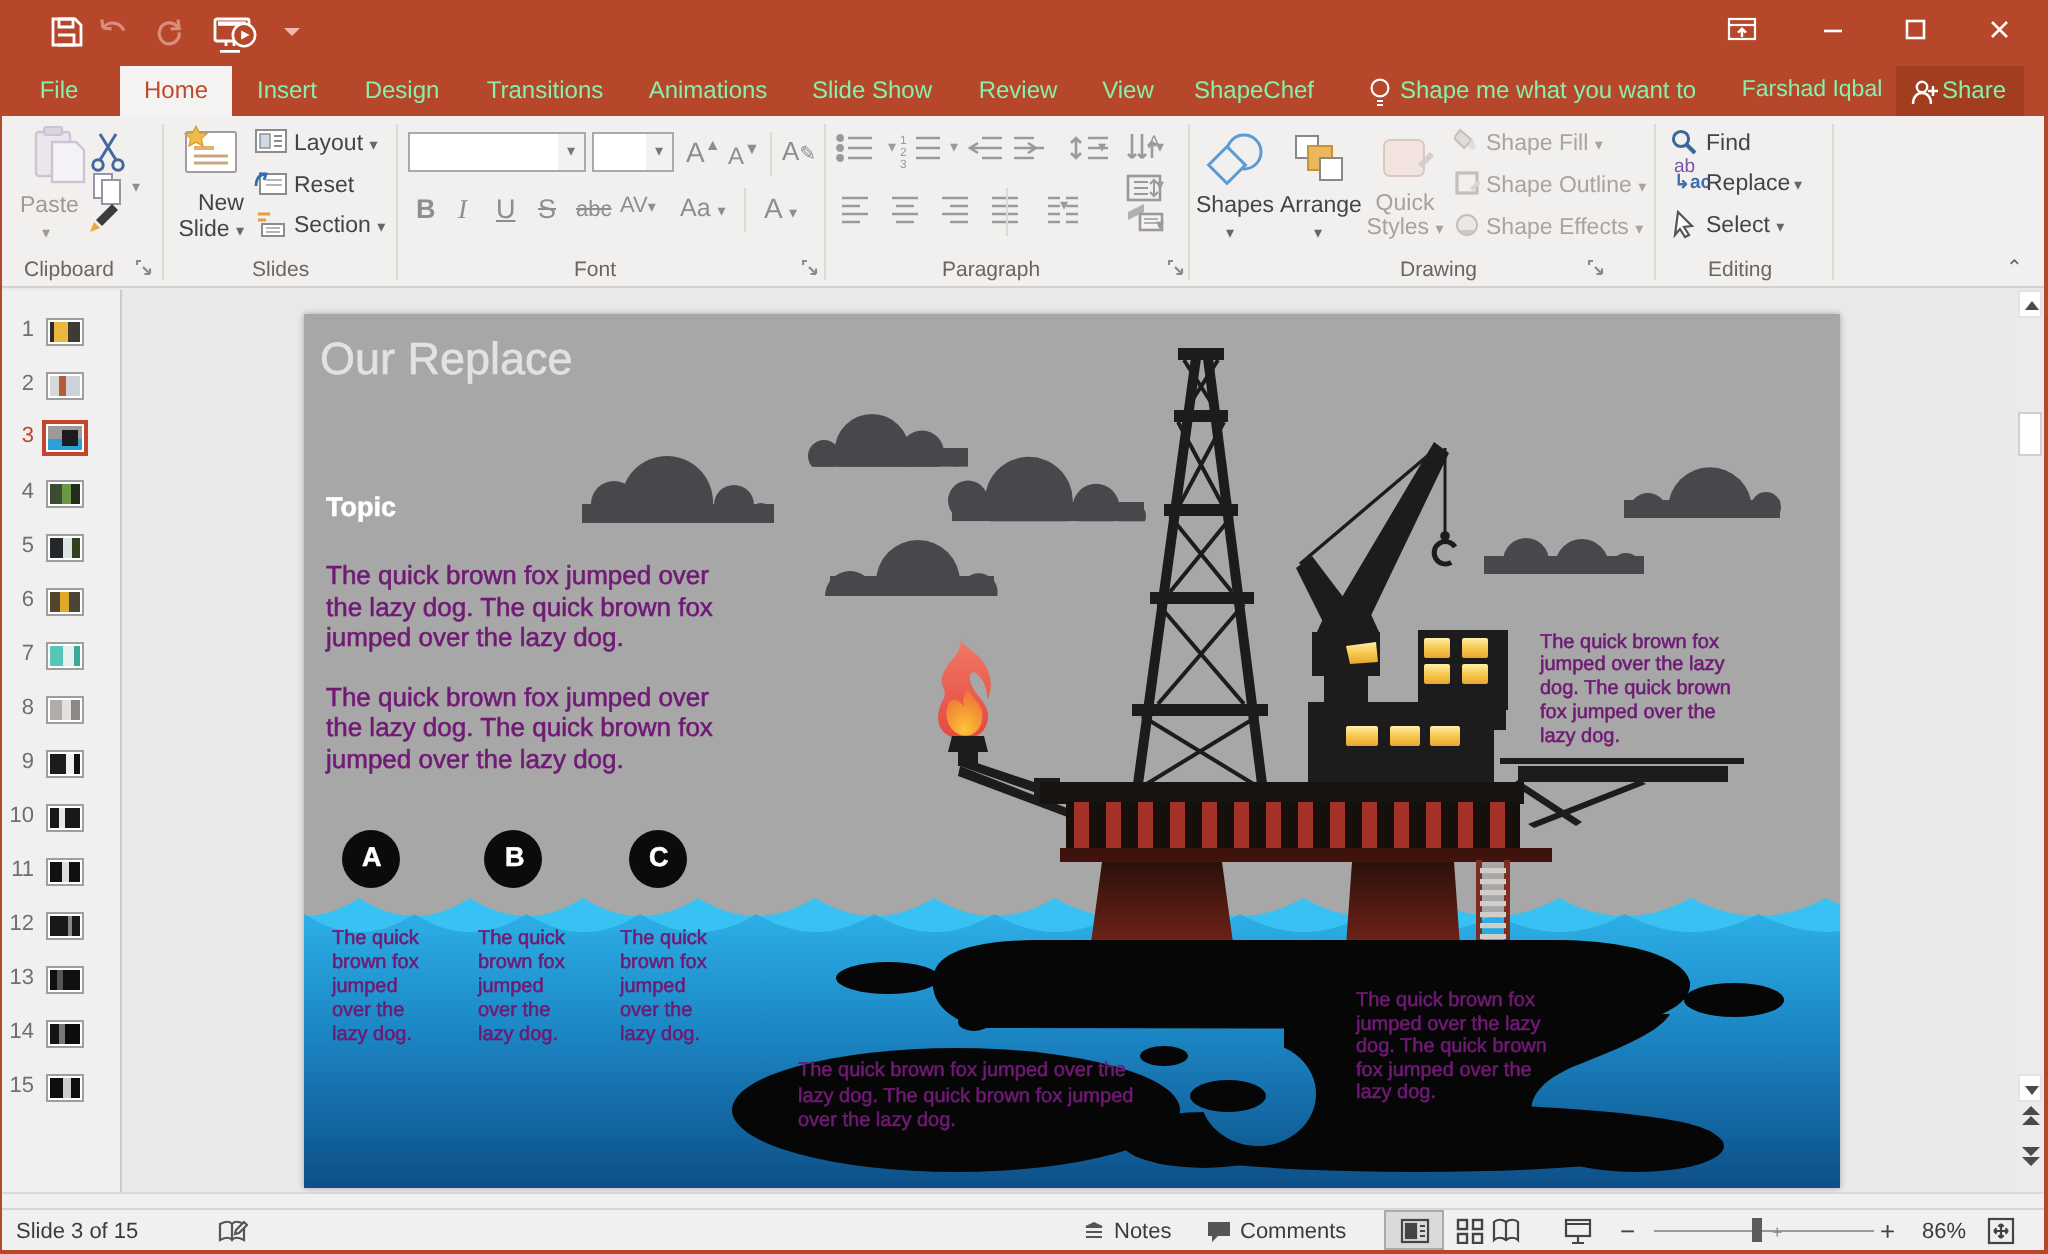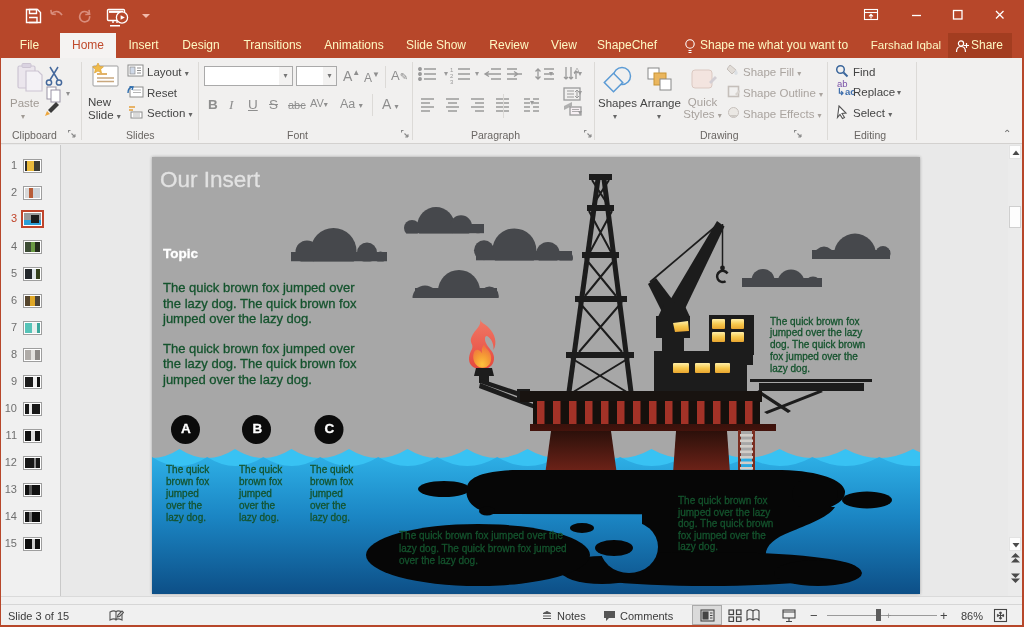--- a/index.html
+++ b/index.html
@@ -1,32 +1,32 @@
 <!DOCTYPE html>
 <html><head><meta charset="utf-8"><style>
 *{margin:0;padding:0;box-sizing:border-box}
 html,body{width:1024px;height:627px;overflow:hidden}
 body{-webkit-font-smoothing:antialiased;font-family:"Liberation Sans",sans-serif;position:relative;background:#e9e9e9}
 .abs{position:absolute}
 #titlebar{left:0;top:0;width:1024px;height:33px;background:#b7472a}
 #tabrow{left:0;top:33px;width:1024px;height:25px;background:#b7472a}
-.tab{position:absolute;top:0;height:25px;color:#fef9c3;font-size:12px;line-height:25px;text-align:center}
+.tab{position:absolute;top:0;height:25px;color:#86efac;font-size:12px;line-height:25px;text-align:center}
 #ribbon{left:0;top:58px;width:1024px;height:86px;background:#f1f0ef;border-bottom:1px solid #d3d1cf}
 .glabel{position:absolute;top:71px;font-size:10.5px;color:#6a6663}
 .gdiv{position:absolute;top:4px;height:78px;width:1px;background:#dcdad7}
 .launch{position:absolute;top:72px;width:8px;height:8px}
 #leftpanel{left:0;top:145px;width:61px;height:451px;background:#f0f0f0;border-right:1px solid #c9c9c9}
 #editor{left:62px;top:145px;width:962px;height:451px;background:#e9e9e9}
 #hstrip{left:0;top:596px;width:1024px;height:8px;background:#f0f0f0;border-top:1px solid #dadada}
 #statusbar{left:0;top:604px;width:1024px;height:21px;background:#f0f0f0;border-top:1px solid #d6d6d6;color:#3b3b3b;font-size:11px}
 #redbottom{left:0;top:625px;width:1024px;height:2px;background:#b7472a}
 #redleft{left:0;top:33px;width:1px;height:594px;background:#b7472a}
 #redright{left:1022px;top:33px;width:2px;height:594px;background:#b7472a}
 #slide{left:152px;top:157px;width:768px;height:437px;background:#a7a7a7;box-shadow:0 0 3px rgba(0,0,0,.3)}
-.st{position:absolute;color:#14532d;-webkit-text-stroke:.3px currentColor}
+.st{position:absolute;color:#701a75;-webkit-text-stroke:.3px currentColor}
 .thumbrow{position:absolute;left:0;width:61px;height:14px}
 .tnum{position:absolute;right:44px;top:0;font-size:11px;color:#6f6f6f;text-align:right}
 .tbox{position:absolute;left:23px;top:0;width:19px;height:14px;background:#fff;border:1px solid #9e9e9e}
 .ticn{position:absolute;left:1px;top:1px;right:1px;bottom:1px}
 #vscroll{left:1008px;top:145px;width:14px;height:459px;background:#ebebeb}
 .sbtn{position:absolute;left:1px;width:12px;background:#fdfdfd;border:1px solid #e3e3e3;color:#444;text-align:center}
 </style></head>
 <body>
 <div class="abs" id="titlebar">
  <svg class="abs" style="left:22px;top:5px" width="130" height="22" viewBox="0 0 130 22">
@@ -119,21 +119,21 @@
  <div class="gdiv" style="left:81px"></div>
 
  <svg class="abs" style="left:90px;top:4px" width="30" height="28" viewBox="0 0 30 28">
   <rect x="3" y="4" width="25" height="20" rx="1" fill="#fff" stroke="#9e9e9e"></rect>
   <path d="M7 16 h17 M7 19.5 h17" stroke="#c9a87e" stroke-width="1.4"></path>
       <path d="M7 12 h10" stroke="#e2b268" stroke-width="2"></path>
   <g fill="#f0bb4a">
         <path d="M8 1 l1.7 3.4 3.8.4 -2.8 2.5 .8 3.7 -3.5-1.9 -3.5 1.9 .8-3.7 -2.8-2.5 3.8-.4 z" stroke="#d99b27" stroke-width=".6"></path>
       </g>
  </svg>
- <div class="abs" style="left:88px;top:38px;width:34px;text-align:left;font-size:11.5px;color:#444;line-height:13px">New<br>Slide&nbsp;<span style="font-size:8px;color:#666">▾</span></div>
+ <div class="abs" style="left:88px;top:38px;width:34px;text-align:right;font-size:11.5px;color:#444;line-height:13px">New<br>Slide&nbsp;<span style="font-size:8px;color:#666">▾</span></div>
  <svg class="abs" style="left:127px;top:6px" width="17" height="13" viewBox="0 0 17 13">
       <rect x="1" y="1" width="15" height="11" fill="#fff" stroke="#8c8c8c"></rect>
       <rect x="3" y="3" width="5" height="7" fill="#cfd9e8" stroke="#8c8c8c" stroke-width=".7"></rect>
       <path d="M10 4 h4 M10 6.5 h4 M10 9 h4" stroke="#8c8c8c"></path>
     </svg>
  <div class="abs" style="left:147px;top:8px;font-size:11.5px;color:#444">Layout <span style="font-size:8px;color:#666">▾</span></div>
  <svg class="abs" style="left:127px;top:27px" width="17" height="13" viewBox="0 0 17 13">
       <rect x="3" y="2" width="13" height="10" fill="#fff" stroke="#8c8c8c"></rect>
       <path d="M6 5 h8 M6 7.5 h8" stroke="#b5b5b5"></path>
       <path d="M1 8 c0-4 2-6 5-6 m-3.4-.2 l3.4.2 -1 3" stroke="#2f6fb0" fill="none" stroke-width="1.4"></path>
@@ -652,21 +652,21 @@
   <ellipse cx="462" cy="391" rx="19" ry="8"></ellipse>
   <ellipse cx="715" cy="343" rx="25" ry="8.5"></ellipse>
  </g>
 
  <g fill="#0b0b0b">
   <circle cx="33.5" cy="272.5" r="14.5"></circle>
         <circle cx="104.5" cy="272.5" r="14.5"></circle>
         <circle cx="177" cy="272.5" r="14.5"></circle>
  </g>
 </svg>
-<div class="st" style="left:8px;top:10px;font-size:22.5px;color:#e2e2e2">Our Insert</div>
+<div class="st" style="left:8px;top:10px;font-size:22.5px;color:#e2e2e2">Our Replace</div>
 <div class="st" style="left:11px;top:89px;font-size:13.5px;font-weight:bold;color:#fff">Topic</div>
 <div class="st" style="left:11px;top:123px;font-size:13px;line-height:15.5px">The quick brown fox jumped over<br>the lazy dog. The quick brown fox<br>jumped over the lazy dog.</div>
 <div class="st" style="left:11px;top:183.5px;font-size:13px;line-height:15.5px">The quick brown fox jumped over<br>the lazy dog. The quick brown fox<br>jumped over the lazy dog.</div>
 <div class="st" style="left:618px;top:158.5px;font-size:10px;line-height:11.9px">The quick brown fox<br>jumped over the lazy<br>dog. The quick brown<br>fox jumped over the<br>lazy dog.</div>
 <div class="st" style="left:29px;top:264px;font-size:13.5px;font-weight:bold;color:#fff">A</div>
 <div class="st" style="left:100.5px;top:264px;font-size:13.5px;font-weight:bold;color:#fff">B</div>
 <div class="st" style="left:172.5px;top:264px;font-size:13.5px;font-weight:bold;color:#fff">C</div>
 <div class="st" style="left:14px;top:307px;font-size:10px;line-height:11.9px">The quick<br>brown fox<br>jumped<br>over the<br>lazy dog.</div>
 <div class="st" style="left:87px;top:307px;font-size:10px;line-height:11.9px">The quick<br>brown fox<br>jumped<br>over the<br>lazy dog.</div>
 <div class="st" style="left:158px;top:307px;font-size:10px;line-height:11.9px">The quick<br>brown fox<br>jumped<br>over the<br>lazy dog.</div>

